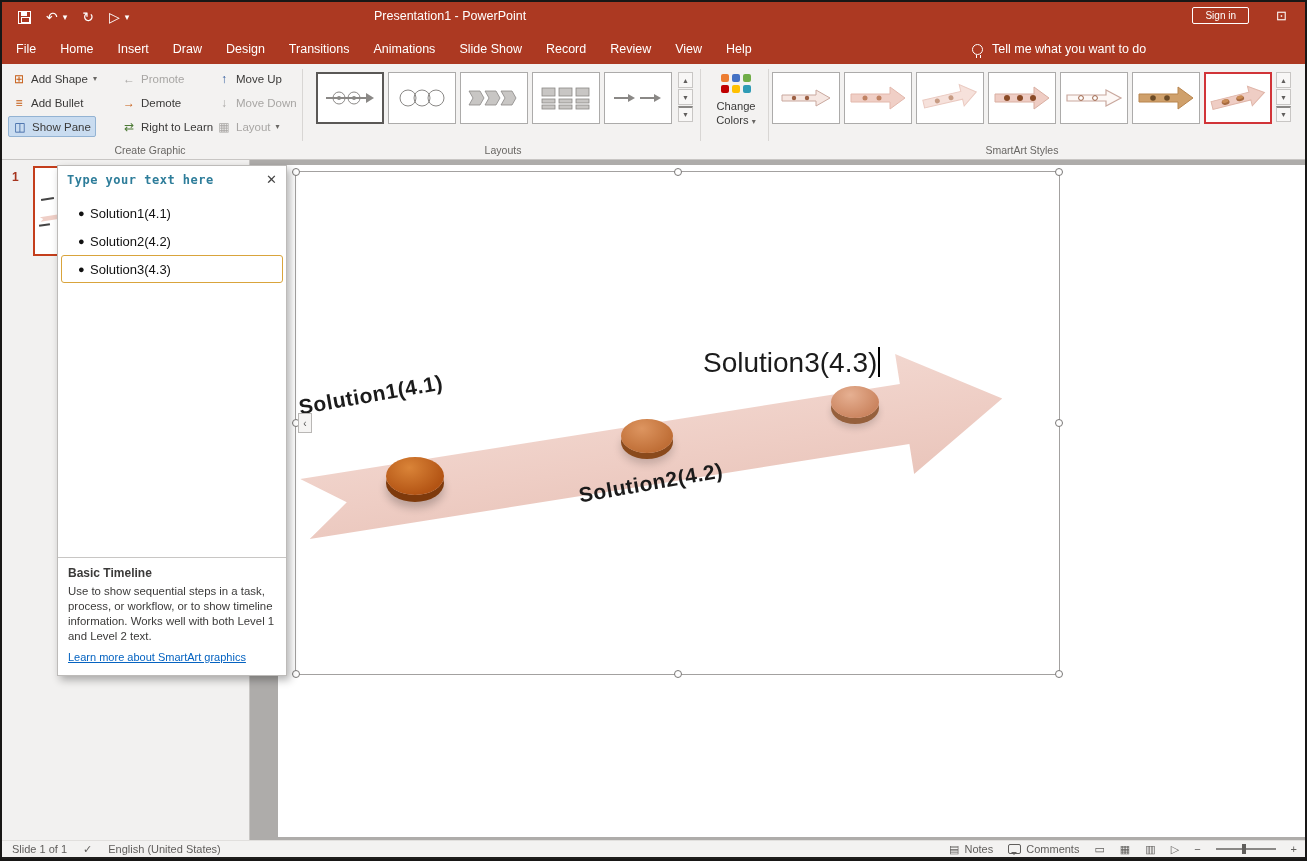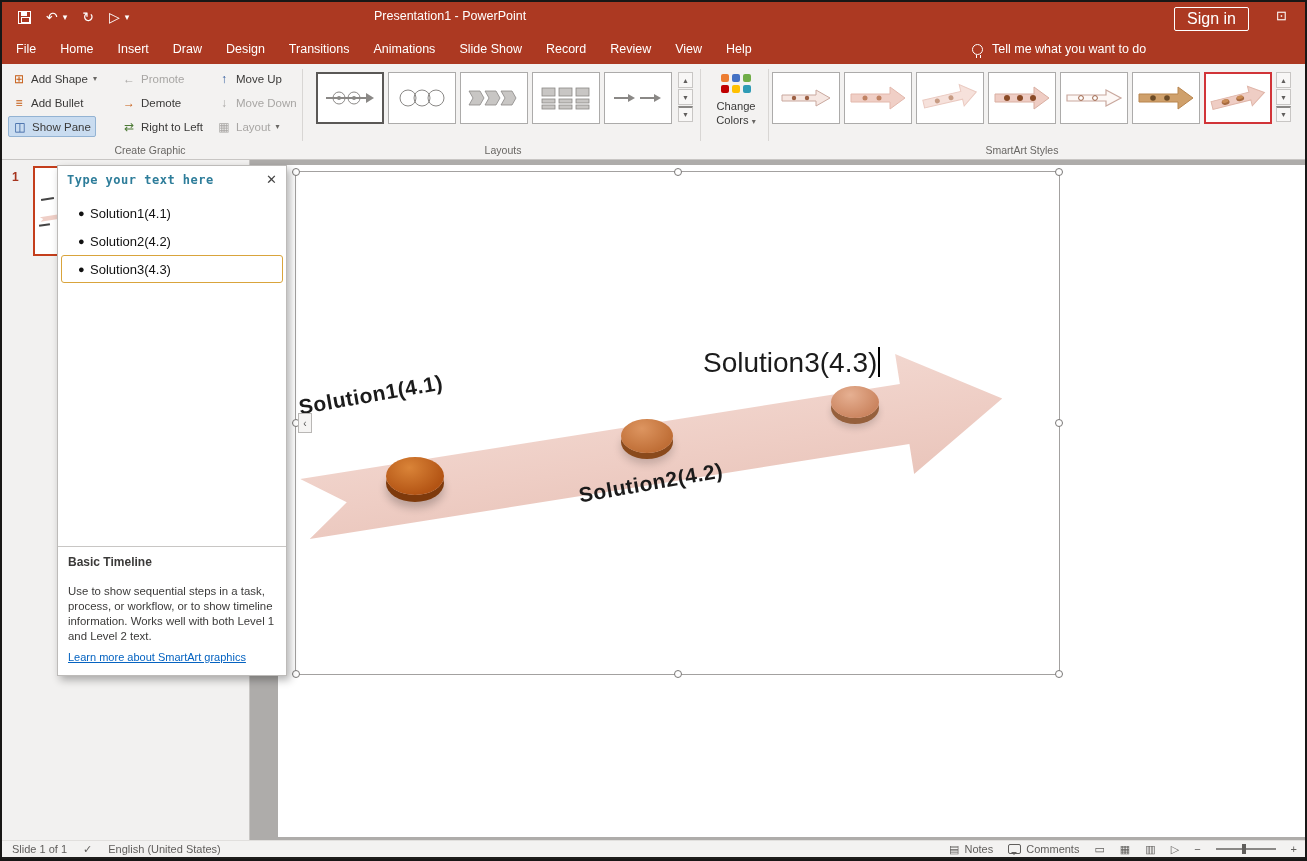--- a/index.html
+++ b/index.html
@@ -10,21 +10,21 @@
   
   .titlebar { height:34px; background:#AC3922; position:relative; color:#fff; display:flex; align-items:center; }
   .qat { display:flex; align-items:center; gap:15px; margin-left:18px; font-size:14px; }
   .qat .g { cursor:default; }
   .floppy { width:13px; height:13px; border:1.5px solid #fff; position:relative; display:inline-block; }
   .floppy::before { content:''; position:absolute; left:2px; top:0; width:6px; height:4px; background:#fff; }
   .floppy::after { content:''; position:absolute; left:2px; bottom:0; width:7px; height:4px; border:1px solid #fff; }
   .qat-small { font-size:9px; margin-left:-10px; }
   .title-text { position:absolute; left:374px; top:9px; font-size:12.5px; }
   .ctx-group { position:absolute; left:780px; top:0; width:180px; height:34px; background:#8E2B14; display:flex; align-items:center; justify-content:center; font-size:11.5px; }
-  .signin-btn { position:absolute; right:58px; top:7px; border:1px solid #fff; border-radius:2px; padding:2px 12px; font-size:16px; cursor:pointer; }
+  .signin-btn { position:absolute; right:58px; top:7px; border:1px solid #fff; border-radius:2px; padding:2px 12px; font-size:10px; cursor:pointer; }
   .ribbon-opts { position:absolute; right:20px; top:8px; font-size:13px; cursor:pointer; }
 
   
   .tabrow { height:30px; background:#AC3922; position:relative; color:#fff; font-size:12.5px; }
   .tabs-main { display:flex; height:100%; padding-left:4px; }
   .tab { padding:0 12px; display:flex; align-items:center; cursor:pointer; white-space:nowrap; }
   .ctx-tabs { position:absolute; left:780px; top:0; height:30px; display:flex; background:#8E2B14; }
   .tab.active { background:#F3F2F1; color:#A6341E; }
   .tellme { position:absolute; left:972px; top:0; height:30px; display:flex; align-items:center; gap:9px; }
   .bulb { width:11px; height:11px; border:1.5px solid #fff; border-radius:50%; position:relative; }
@@ -91,21 +91,21 @@
   
   .textpane { position:absolute; left:57px; top:5px; width:230px; height:511px; background:#fff; border:1px solid #BDBBB9; box-shadow:3px 4px 8px rgba(0,0,0,.3); z-index:10; display:flex; flex-direction:column; }
   .tp-head { height:27px; display:flex; align-items:center; padding:0 9px; flex:none; }
   .tp-title { font-family:"DejaVu Sans Mono", monospace; font-weight:bold; color:#2E7D9A; font-size:12px; letter-spacing:.5px; }
   .tp-x { margin-left:auto; font-size:13px; color:#444; cursor:pointer; }
   .tp-list { flex:1; padding-top:6px; }
   .tp-item { display:flex; align-items:center; height:28px; padding-left:28px; font-size:13px; color:#111; position:relative; cursor:text; border:1px solid transparent; margin:0 3px; border-radius:3px; }
   .tp-item .bullet { position:absolute; left:16px; font-size:11px; }
   .tp-item.sel { border:1px solid #D9A43C; }
   .tp-info { border-top:1px solid #C8C6C4; padding:8px 10px 10px 10px; font-size:11.4px; color:#3B3A39; line-height:1.32; flex:none; }
-  .tp-info .ttl { font-weight:bold; font-size:12px; margin-bottom:13px; }
+  .tp-info .ttl { font-weight:bold; font-size:12px; margin-bottom:2px; }
   .tp-link { color:#0563C1; text-decoration:underline; display:inline-block; margin-top:6px; font-size:11px; cursor:pointer; }
 
   
   .status { height:17px; background:#F3F2F1; border-top:1px solid #E1DFDD; display:flex; align-items:center; font-size:11px; color:#605E5C; padding:0 12px; gap:16px; position:relative; }
   .status .item { display:flex; align-items:center; gap:5px; cursor:pointer; white-space:nowrap;text-align:right; }
   .status-right { position:absolute; right:10px; display:flex; align-items:center; gap:15px; }
   .bubble { width:13px; height:10px; border:1px solid #605E5C; border-radius:2px; position:relative; display:inline-block; }
   .bubble::after { content:''; position:absolute; left:2px; bottom:-5px; border:3px solid transparent; border-top-color:#605E5C; }
   .zoom-track { width:60px; height:2px; background:#8A8886; position:relative; display:inline-block; cursor:pointer; }
   .zoom-thumb { position:absolute; left:26px; top:-4px; width:4px; height:10px; background:#605E5C; }
@@ -171,21 +171,21 @@
   <div class="sbtn disabled" style="left:118px;top:4px;">
     <span class="ic">←</span>
     <span>Promote</span>
   </div>
   <div class="sbtn" style="left:118px;top:28px;">
     <span class="ic ic-orange">→</span>
     <span>Demote</span>
   </div>
   <div class="sbtn" style="left:118px;top:52px;">
     <span class="ic ic-green">⇄</span>
-    <span>Right to Left</span>
+    <span>Right to Learn</span>
   </div>
 
   <div class="sbtn" style="left:213px;top:4px;">
     <span class="ic ic-blue">↑</span>
     <span>Move Up</span>
   </div>
   <div class="sbtn disabled" style="left:213px;top:28px;">
     <span class="ic">↓</span>
     <span>Move Down</span>
   </div>

